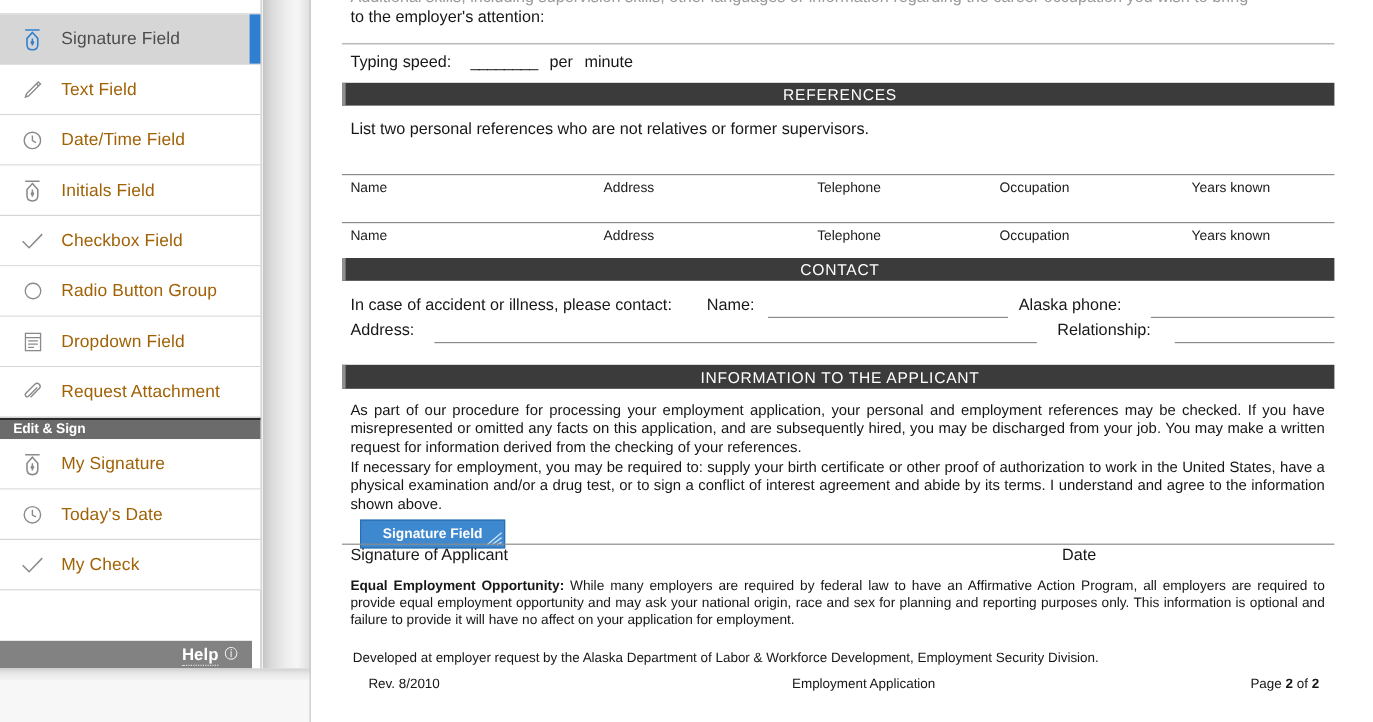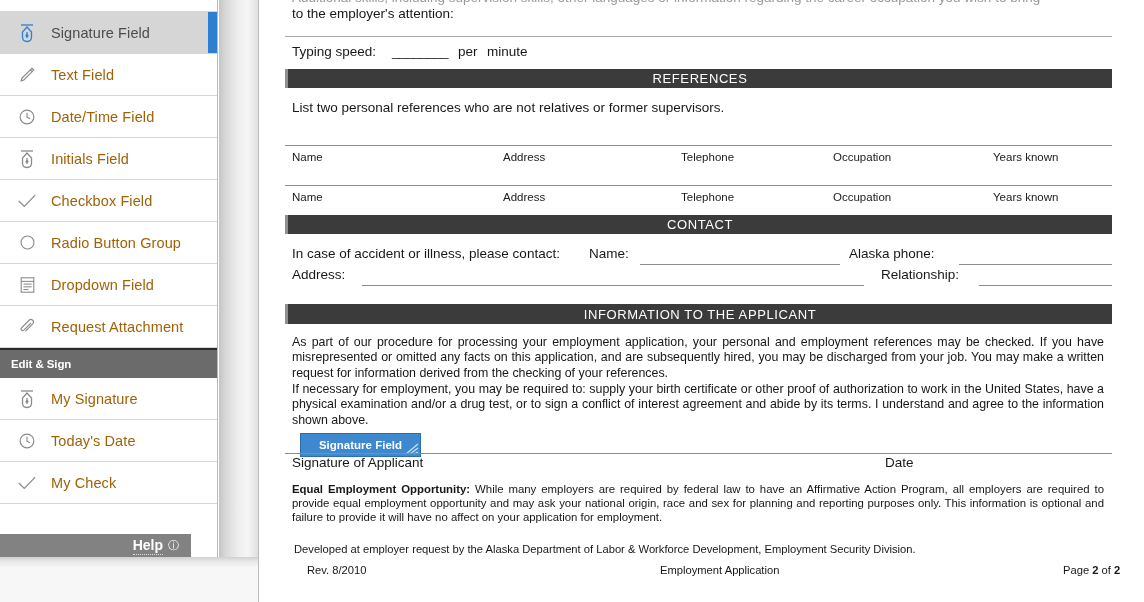--- a/index.html
+++ b/index.html
@@ -37,31 +37,31 @@
   .tool-ico {
     width: 26px; min-width: 26px; height: 26px;
     margin-right: 11px;
     display: flex; align-items: center; justify-content: center;
     color: #8a8a8a;
   }
   .tool-row.selected .tool-ico { color: #2f7fd1; }
   .tool-label { white-space: nowrap; letter-spacing: 0.1px; }
 
   .section-header {
-    height: 30px;
+    height: 18px;
     background: #6b6b6b;
     border-top: 2px solid #2b2b2b;
     color: #ffffff;
     font-size: 11.5px; font-weight: bold;
     display: flex; align-items: center;
     padding-left: 11px;
     letter-spacing: -0.1px;
   }
   #help-bar {
-    position: absolute; left: 0; bottom: 0; width: 191px; height: 23px;
+    position: absolute; left: 0; bottom: 0; width: 210px; height: 23px;
     background: #828282;
     display: flex; align-items: center; justify-content: flex-end;
     padding-right: 12px;
     color: #ffffff;
   }
   #help-label {
     font-size: 14px; font-weight: bold;
     border-bottom: 1px dotted #dedede;
     padding-bottom: 1px;
   }
@@ -349,21 +349,21 @@
     <div class="doc-text" style="position:absolute; left:626px; top:455px;">Date</div>
 
     <div class="para justify" style="left:33px; top:482px; width:812px; font-size:11.4px; line-height:14.2px;">
       <b>Equal Employment Opportunity:</b><span> While many employers are required by federal law to have an Affirmative Action Program, all employers are required to provide equal employment opportunity and may ask your national origin, race and sex for planning and reporting purposes only. This information is optional and failure to provide it will have no affect on your application for employment.</span>
     </div>
 
     <div class="para small" style="left:35px; top:542px; width:812px;">Developed at employer request by the Alaska Department of Labor &amp; Workforce Development, Employment Security Division.</div>
 
     <div class="para small" style="left:48px; top:563px;">Rev. 8/2010</div>
     <div class="para small" style="left:401px; top:563px;">Employment Application</div>
-    <div class="para small" style="left:783px; top:563px;margin-left:21px;">
+    <div class="para small" style="left:783px; top:563px;">
       <span>Page</span>
       <b>2</b>
       <span>of</span>
       <b>2</b>
     </div>
 
   </div>
 </div>
 
 </body></html>

